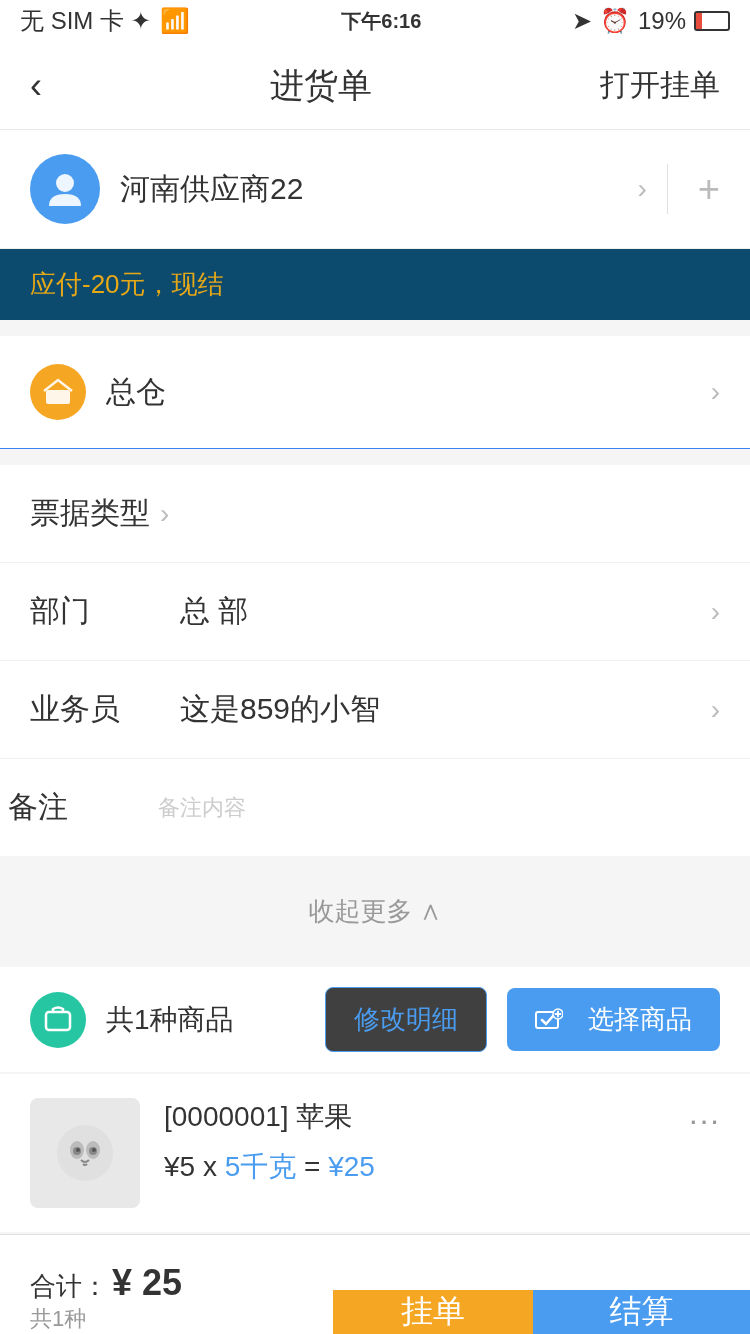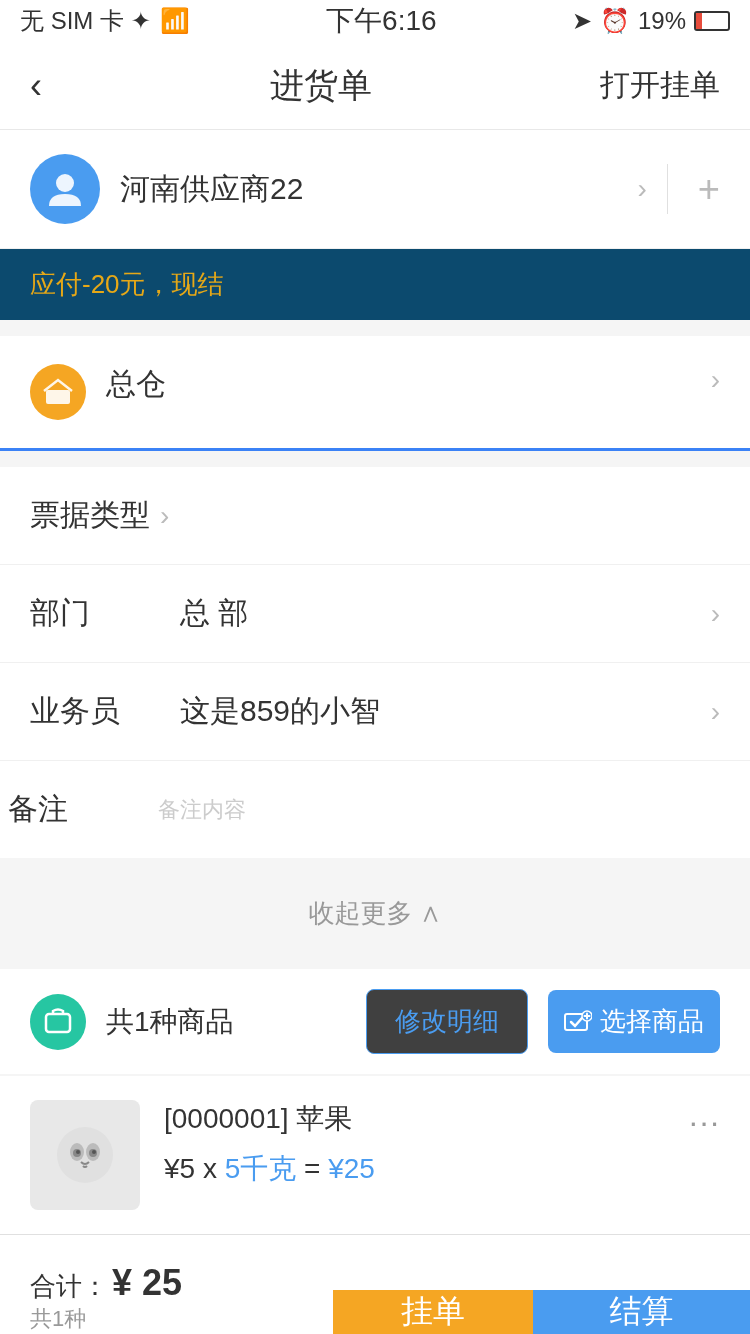--- a/index.html
+++ b/index.html
@@ -18,21 +18,21 @@
       background: #fff;
       height: 42px;
       display: flex;
       align-items: center;
       justify-content: space-between;
       padding: 0 20px;
       font-size: 24px;
       color: #333;
     }
     .status-left { display: flex; align-items: center; gap: 10px; }
-    .status-center { font-size: 28px; font-weight: 400; }
+    .status-center { font-size: 20px; font-weight: 700; }
     .status-right { display: flex; align-items: center; gap: 8px; font-size: 24px; }
 
     
     .nav-bar {
       background: #fff;
       height: 88px;
       display: flex;
       align-items: center;
       justify-content: space-between;
       padding: 0 30px;
@@ -104,23 +104,24 @@
     .payment-hint {
       background: #0c4a6e;
       padding: 18px 30px;
       font-size: 26px;
       color: #e6a817;
     }
 
     
     .row-item {
       display: flex;
+      align-items: center;
       padding: 28px 30px;
       background: #fff;
-      border-bottom: 3px solid #3b82f6;
+      border-bottom: 1px solid #3b82f6;
       cursor: pointer;
     }
     .row-icon {
       width: 56px;
       height: 56px;
       border-radius: 50%;
       background: #f5a623;
       display: flex;
       align-items: center;
       justify-content: center;
@@ -211,26 +212,26 @@
       border-radius: 8px;
       padding: 14px 28px;
       font-size: 26px;
       cursor: pointer;
     }
     .btn-blue {
       background: #4a9cf0;
       color: #fff;
       border: none;
       border-radius: 8px;
-      padding: 14px 16px;
+      padding: 14px 28px;
       font-size: 26px;
       cursor: pointer;
       display: flex;
       align-items: center;
-      gap: 8px;
+      gap: 25px;
     }
 
     
     .product-item {
       background: #fff;
       display: flex;
       align-items: flex-start;
       padding: 24px 30px;
       gap: 24px;
       margin-top: 2px;

